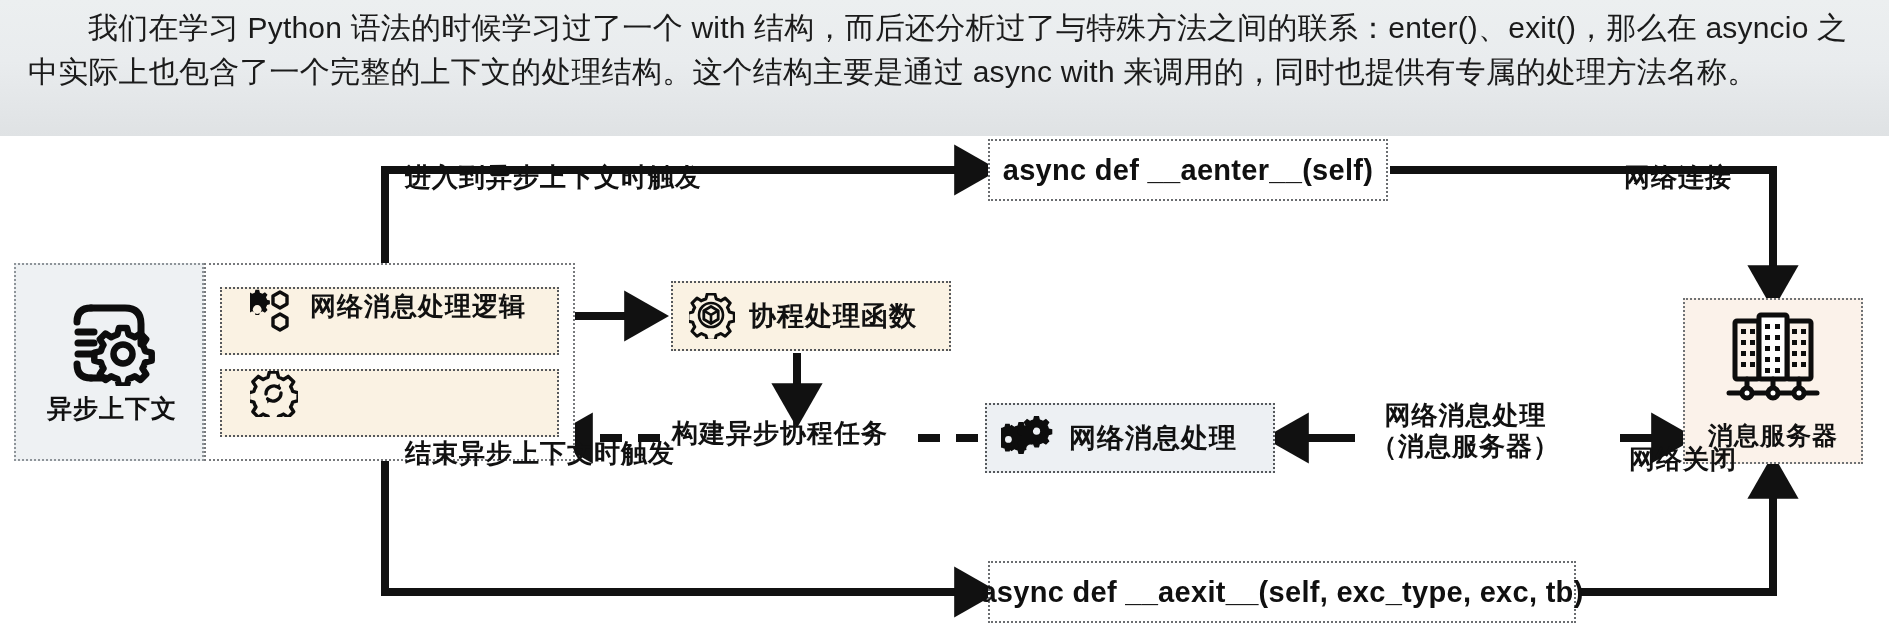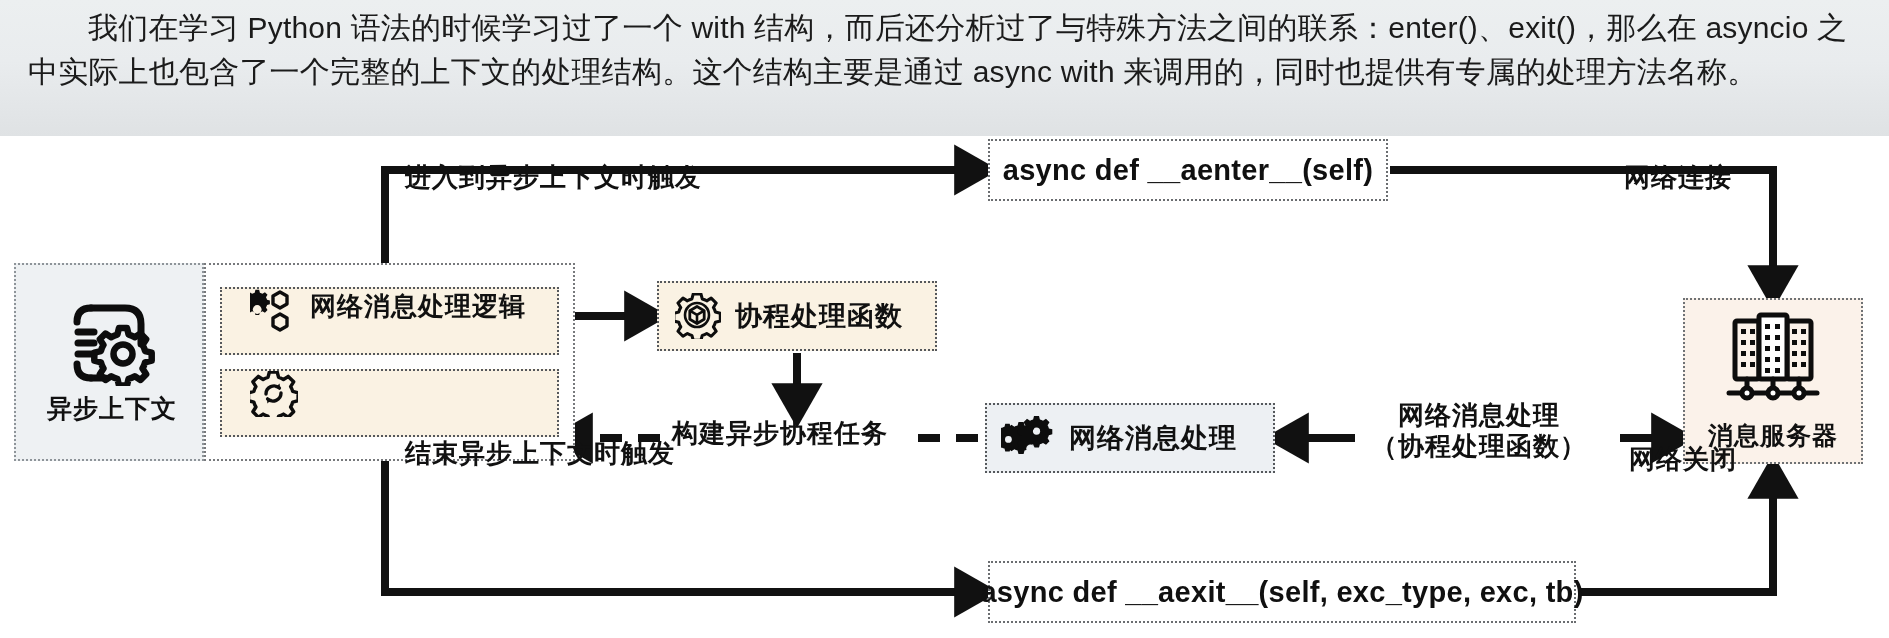--- a/index.html
+++ b/index.html
@@ -124,21 +124,21 @@
   }
   .rowbox .nlabel {
     font-size: 26px;
     font-weight: bold;
     color: #111;
     letter-spacing: 1px;
   }
 
   
   #coroutine-box {
-    left: 657px;
+    left: 671px;
     top: 145px;
     width: 280px;
     height: 70px;
     gap: 14px;
     padding: 8px 16px;
   }
   #coroutine-box .nlabel {
     font-size: 27px;
     font-weight: bold;
     letter-spacing: 1px;
@@ -398,17 +398,17 @@
       <span class="nlabel">async def __aenter__(self)</span>
     </div>
 
     <div class="edge-label" id="lbl-enter-trigger">进入到异步上下文时触发</div>
     <div class="edge-label" id="lbl-exit-trigger">结束异步上下文时触发</div>
     <div class="edge-label" id="lbl-build-task">构建异步协程任务</div>
     <div class="edge-label" id="lbl-net-connect">网络连接</div>
     <div class="edge-label" id="lbl-net-close">网络关闭</div>
     <div class="edge-label" id="lbl-net-latency">
       <div>网络消息处理</div>
-      <div>（协程处理函数）</div>
+      <div>（消息服务器）</div>
     </div>
 
   </div>
 </div>
 
 </body></html>

